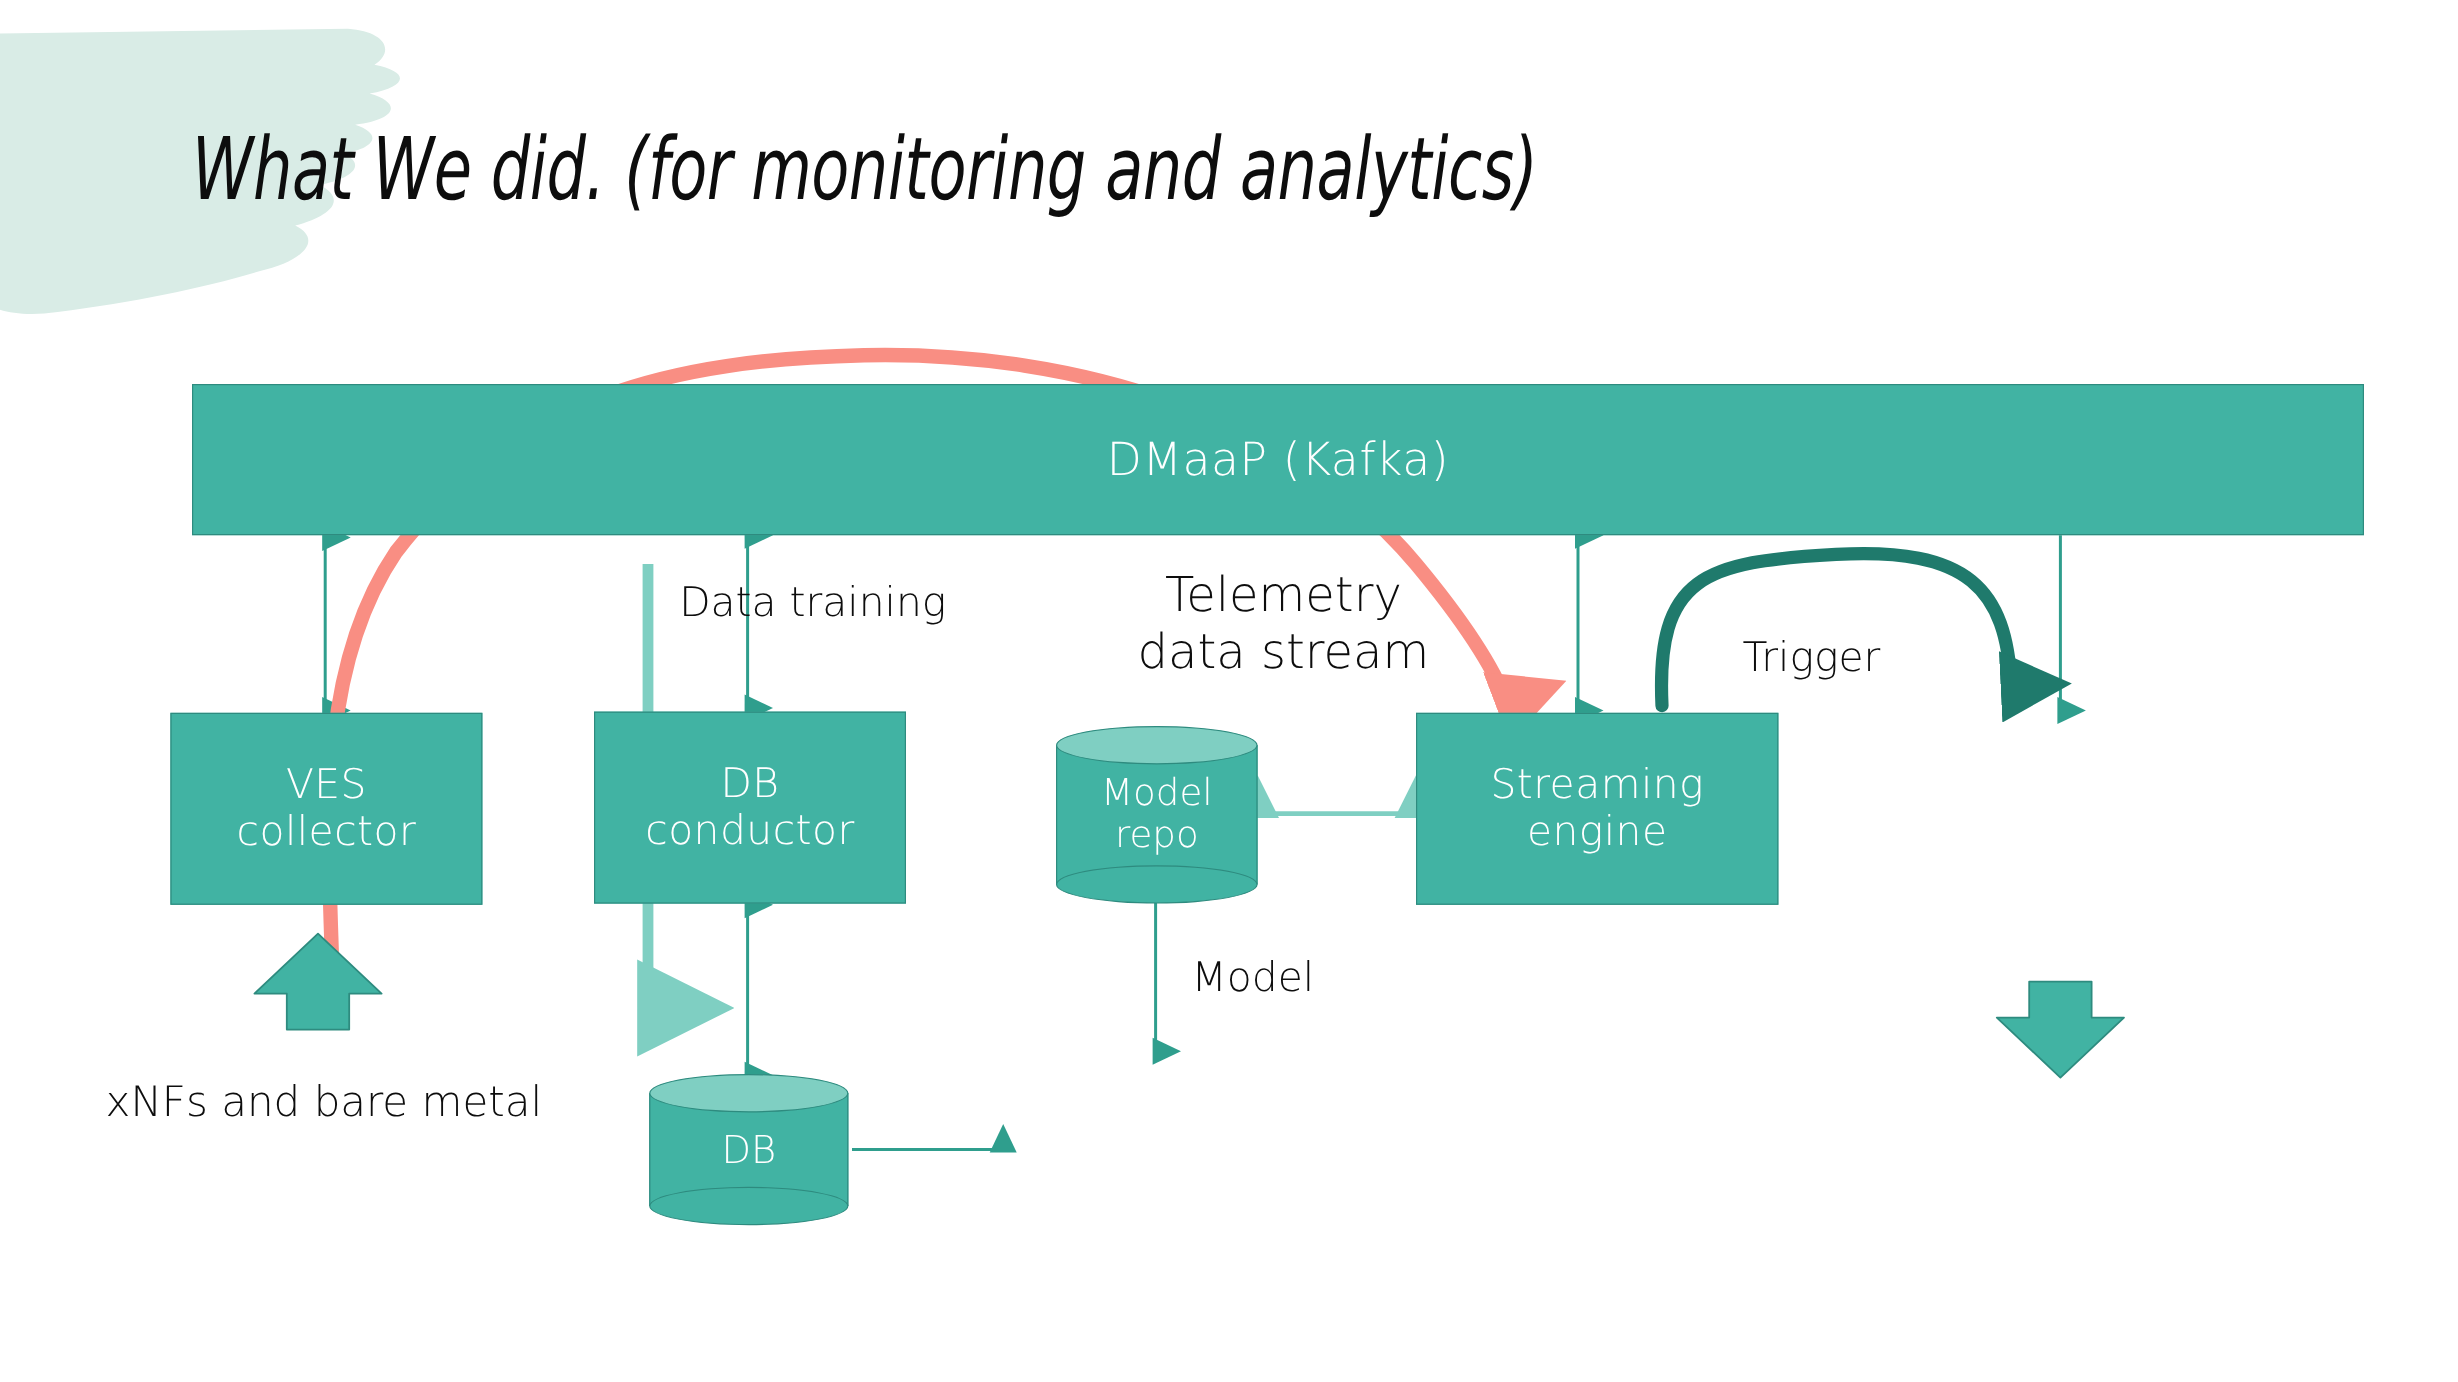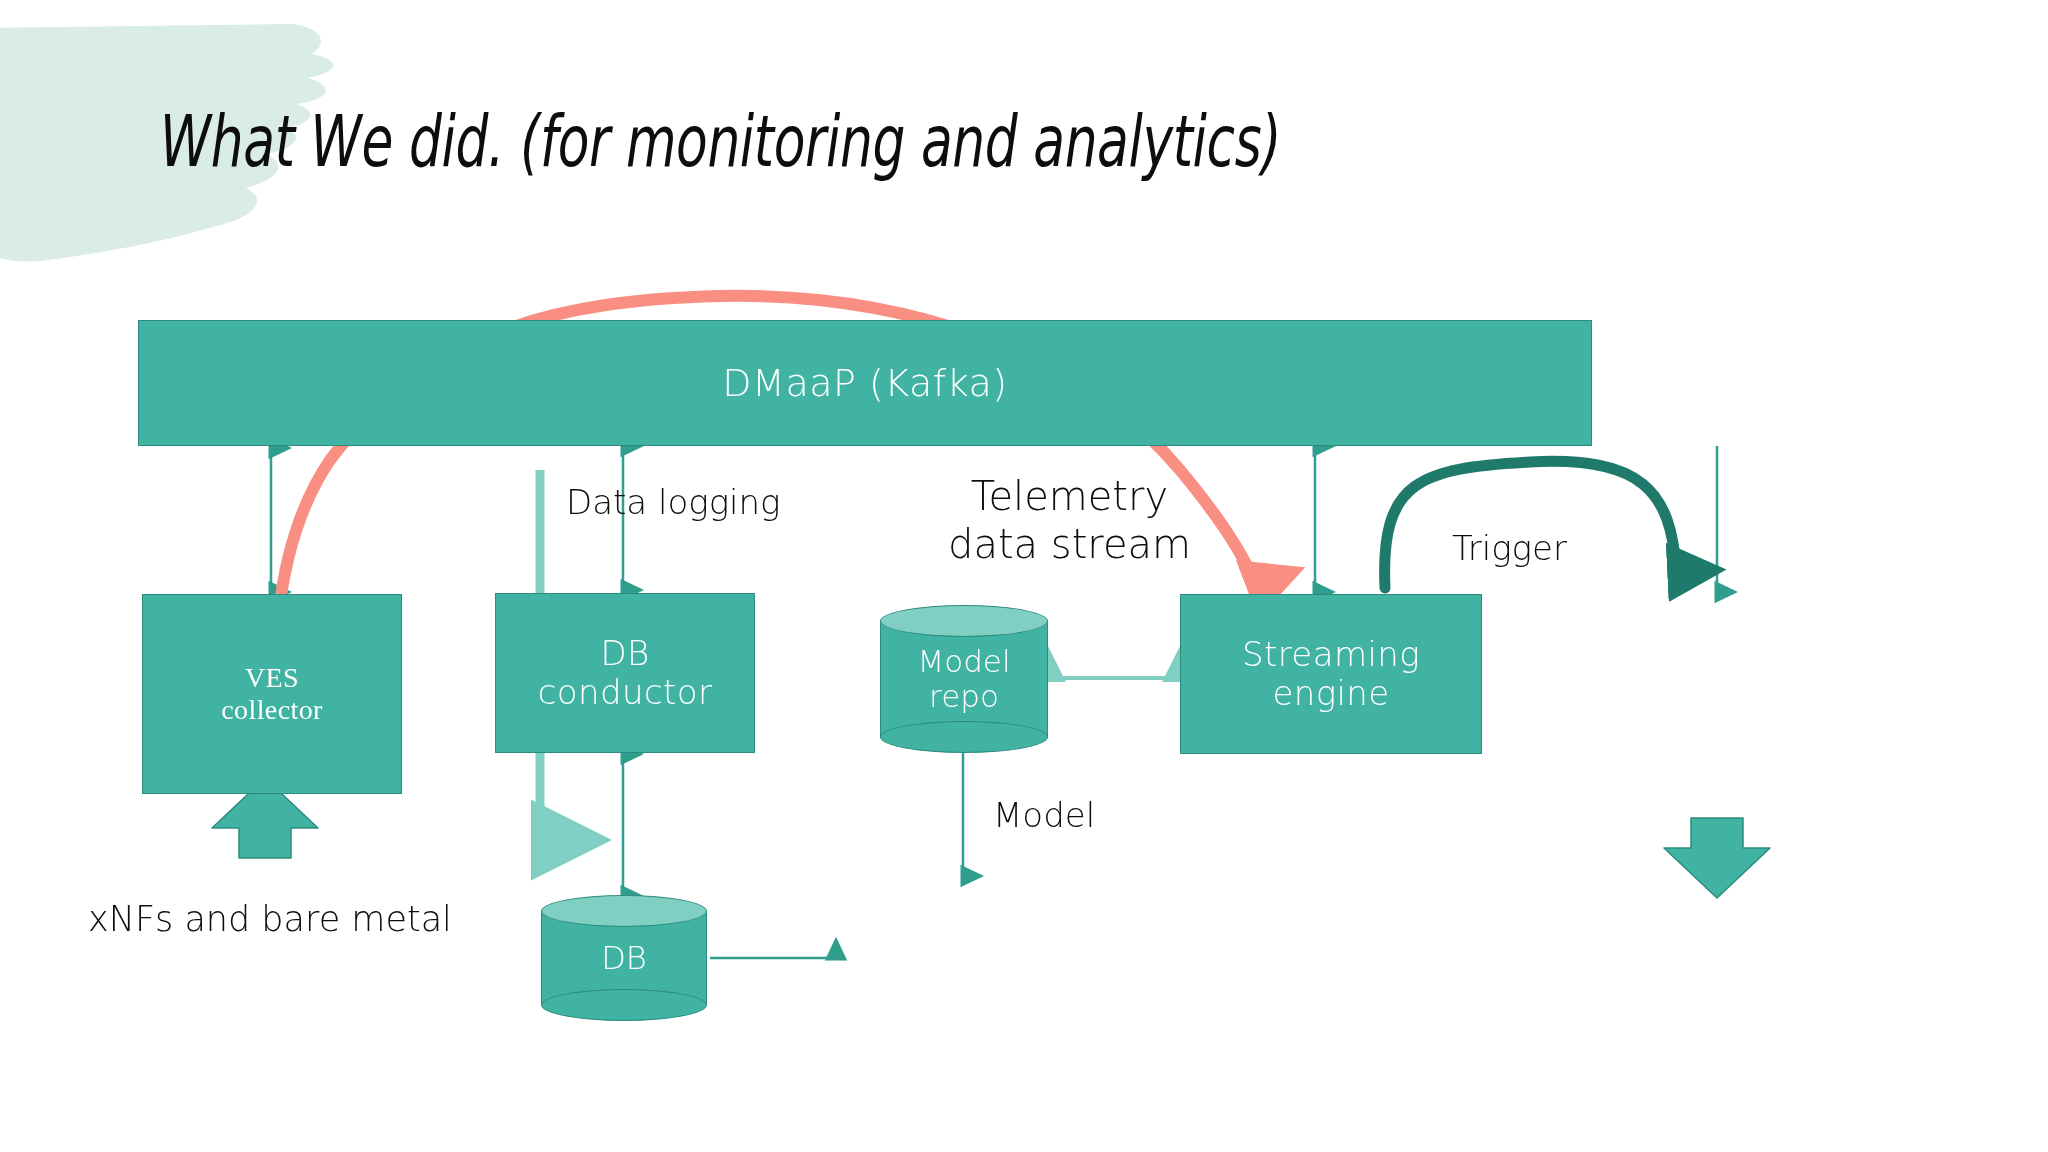--- a/index.html
+++ b/index.html
@@ -186,25 +186,25 @@
 
     <g>
       <path d="M265,778 L318,828 L291,828 L291,858 L239,858 L239,828 L212,828 Z" fill="#41b3a3" stroke="#2e8b7f" stroke-width="1.5" stroke-linejoin="round"></path>
     </g>
 
     <g>
       <path d="M1691,818 L1743,818 L1743,848 L1770,848 L1717,898 L1664,848 L1691,848 Z" fill="#41b3a3" stroke="#2e8b7f" stroke-width="1.5" stroke-linejoin="round"></path>
     </g>
   </svg>
 
-  <div class="bar" style="left:138px;top:320px;width:1454px;height:126px;">
+  <div class="bar" style="left:160px;top:320px;width:1810px;height:126px;">
     <span>DMaaP (Kafka)</span>
   </div>
 
-  <div class="node" style="left:142px;top:594px;width:260px;height:200px;font-size:28px;font-family:Liberation Serif, serif;">
+  <div class="node" style="left:142px;top:594px;width:260px;height:160px;font-size:34px;">
     <span>VES
 collector</span>
   </div>
 
   <div class="node" style="left:495px;top:593px;width:260px;height:160px;font-size:34px;">
     <span>DB
 conductor</span>
   </div>
 
   <div class="cyl" style="left:880px;top:605px;width:168px;height:148px;">
@@ -222,21 +222,21 @@
 
 
   <div class="cyl" style="left:541px;top:895px;width:166px;height:126px;">
     <div class="body"></div>
     <div class="bot"></div>
     <div class="top"></div>
     <div class="lbl" style="font-size:32px;">DB</div>
   </div>
 
 
-  <div class="cap" style="left:566px;top:482px;font-size:34px;">Data logging</div>
+  <div class="cap" style="left:566px;top:482px;font-size:34px;">Data training</div>
 
   <div class="cap" style="left:948px;top:472px;font-size:40px;text-align:center;">Telemetry
 data stream</div>
 
   <div class="cap" style="left:1452px;top:528px;font-size:34px;">Trigger</div>
 
   <div class="cap" style="left:993px;top:795px;font-size:34px;">Model</div>
 
   <div class="cap" style="left:88px;top:898px;font-size:35px;">xNFs and bare metal</div>
 

